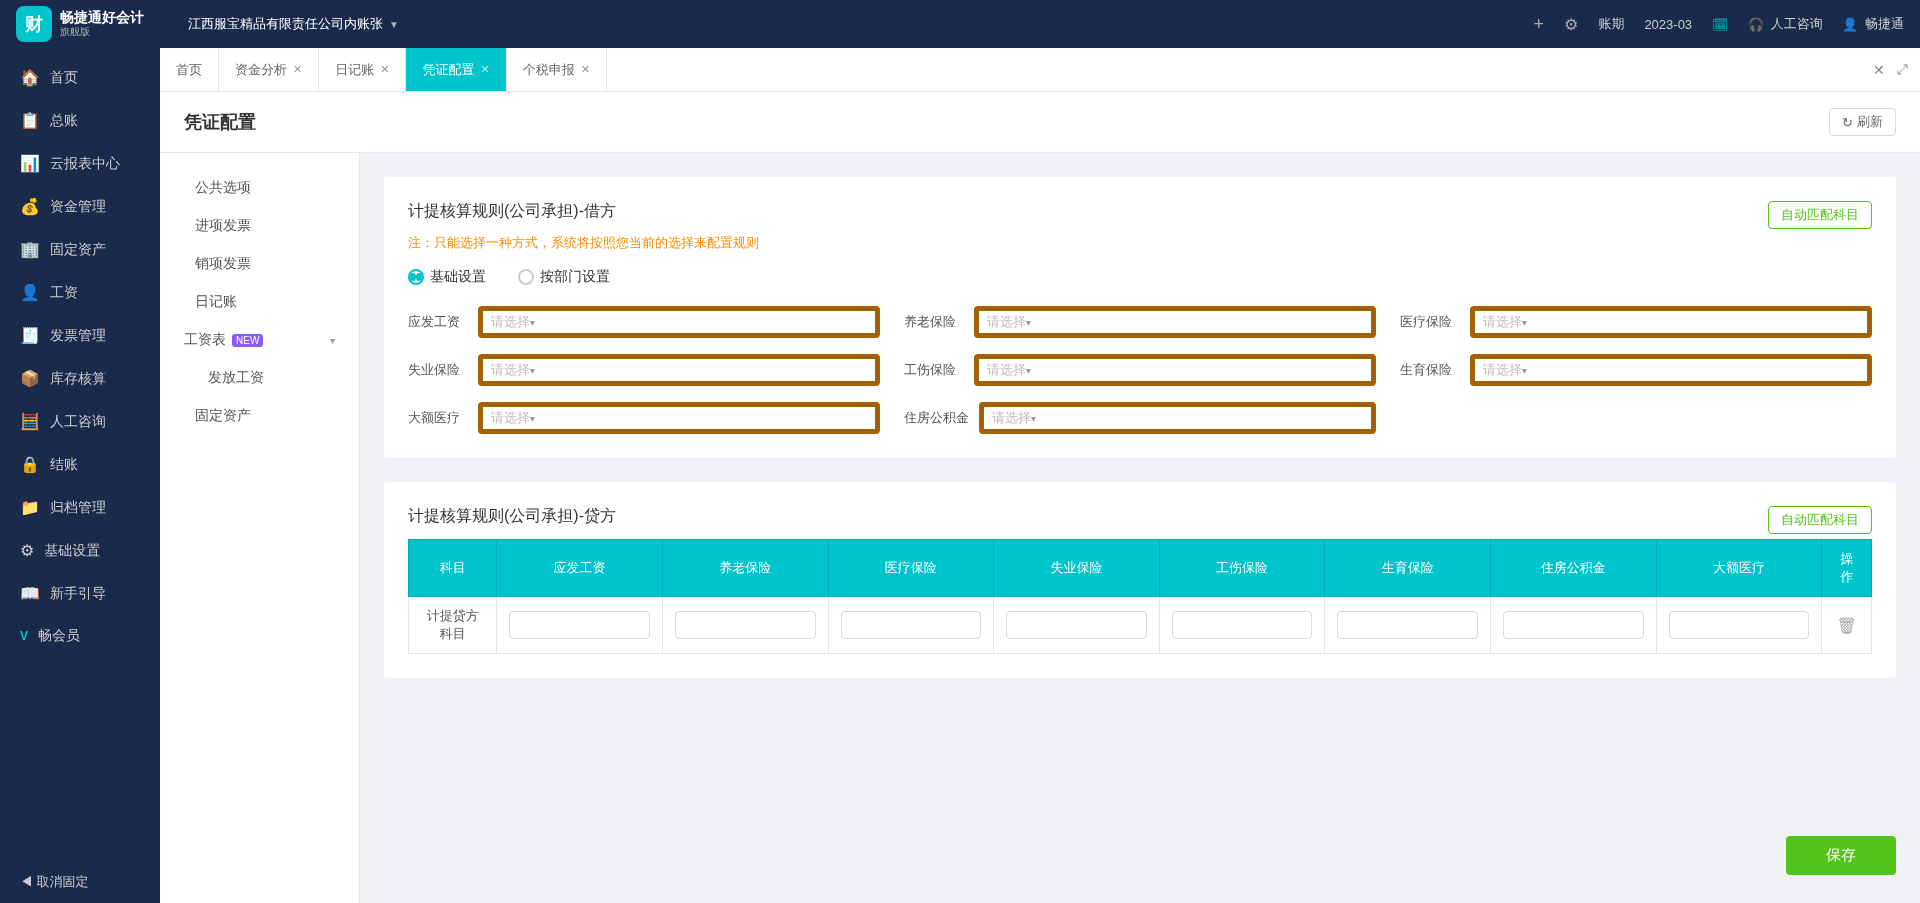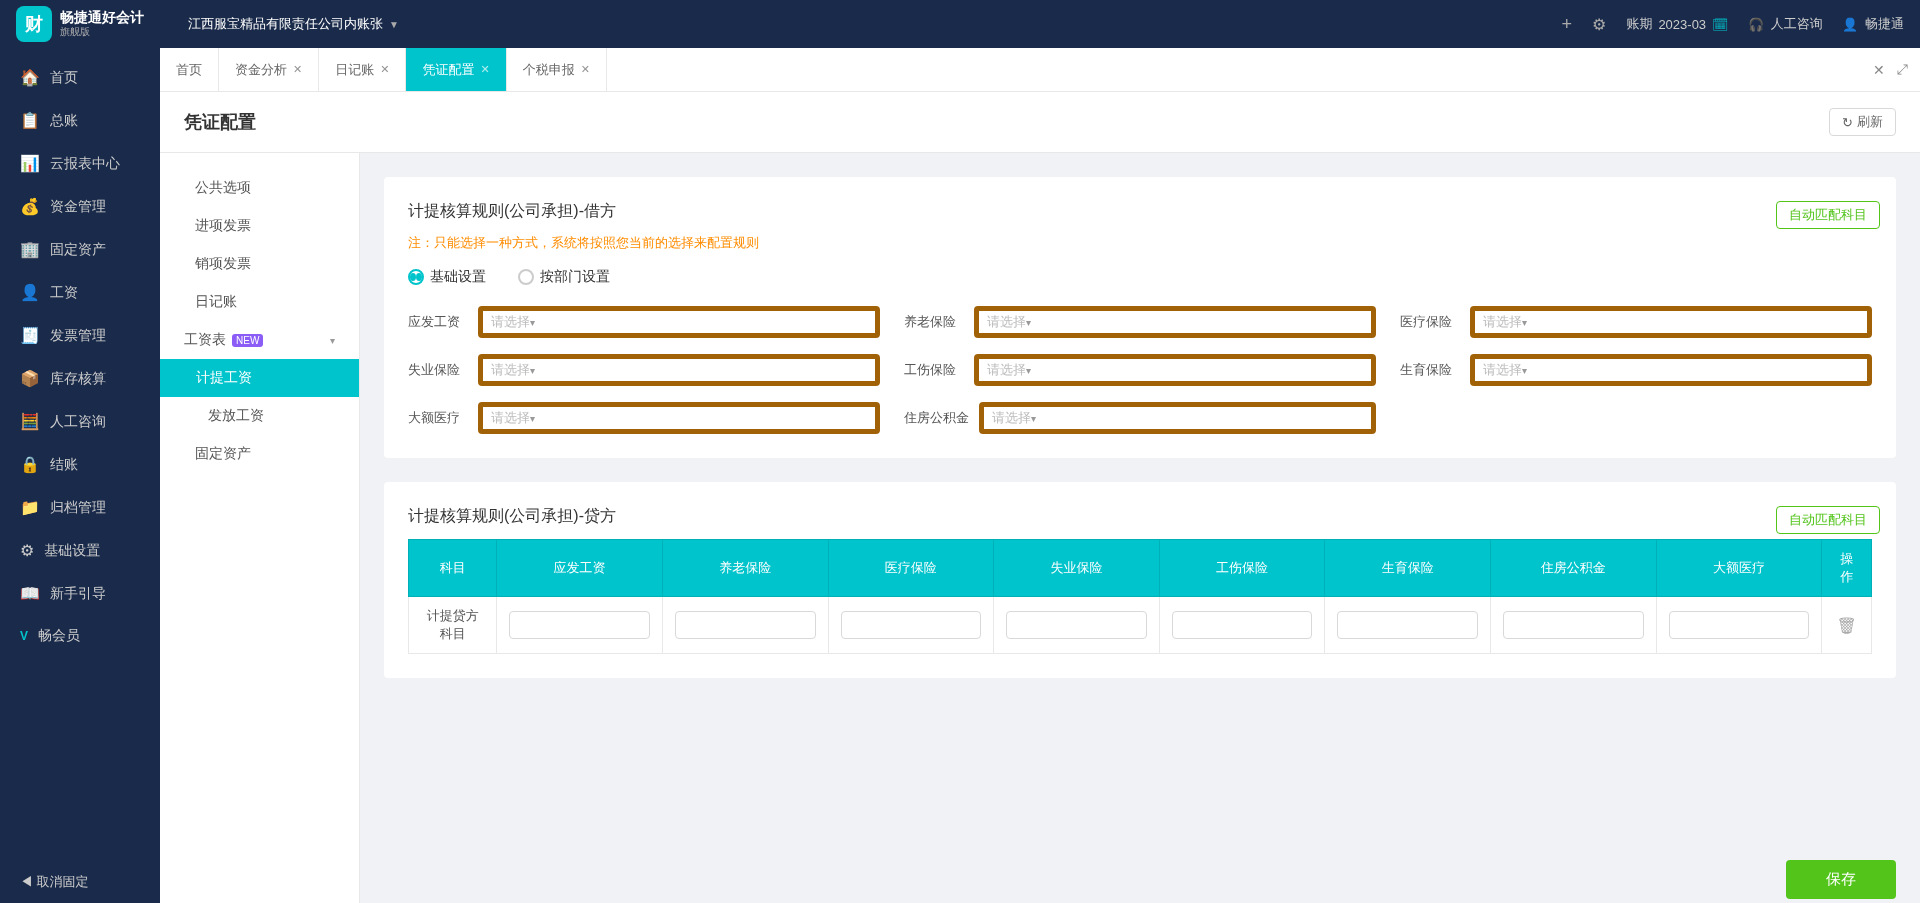--- a/index.html
+++ b/index.html
@@ -35,21 +35,21 @@
       padding: 0 12px;
     }
     .company-selector .chevron { color: #aaa; font-size: 10px; }
     .top-bar-actions {
       margin-left: auto;
       display: flex; align-items: center; gap: 20px;
       color: white; font-size: 13px;
     }
     .top-bar-add { color: #aaa; cursor: pointer; font-size: 18px; }
     .top-bar-settings { color: #aaa; cursor: pointer; font-size: 16px; }
-    .accounting-period { display: flex; align-items: center; gap: 6px; color: #ccc; font-size: 13px; }
+    .accounting-period { display: flex; align-items: center; gap: 20px; color: #ccc; font-size: 13px; }
     .period-calendar { color: #00c4cc; cursor: pointer; }
     .user-support { display: flex; align-items: center; gap: 6px; color: #ccc; cursor: pointer; }
     .user-name { color: #ccc; cursor: pointer; }
 
     
     .main-layout {
       display: flex;
       flex: 1;
       overflow: hidden;
     }
@@ -281,21 +281,21 @@
       display: flex;
       align-items: center;
       cursor: pointer;
     }
     .form-select .chevron { color: #999; font-size: 10px; }
 
     
     .auto-match-btn {
       position: absolute;
       top: 24px;
-      right: 16px;
+      right: 24px;
       border: 1px solid #52c41a;
       color: #52c41a;
       background: white;
       padding: 4px 12px;
       font-size: 13px;
       border-radius: 4px;
       cursor: pointer;
     }
 
     
@@ -327,21 +327,21 @@
       height: 28px;
       border: 1px solid #d9d9d9;
       border-radius: 4px;
       text-align: center;
       font-size: 13px;
     }
 
     
     .save-area {
       position: fixed;
-      bottom: 4px;
+      bottom: 28px;
       right: 24px;
       text-decoration: underline;
     }
     .save-btn {
       background: #52c41a;
       color: white;
       border: none;
       padding: 10px 40px;
       font-size: 15px;
       border-radius: 4px;
@@ -505,23 +505,20 @@
           </div>
           <div class="left-nav-item">
             <span>日记账</span>
           </div>
           <div class="left-nav-group">
             <div style="display:flex;align-items:center;gap:6px;">
               <span>工资表</span>
               <span class="new-badge" style="background:#8b5cf6;color:white;font-size:10px;padding:1px 4px;border-radius:3px;">NEW</span>
             </div>
             <span class="chevron">▾</span>
-          </div>
-          <div class="left-nav-sub left-nav-item active" style="padding-left:36px;">
-            <span>计提工资</span>
           </div>
           <div class="left-nav-sub" style="padding:10px 24px 10px 48px;font-size:14px;color:#555;cursor:pointer;">
             <span>发放工资</span>
           </div>
           <div class="left-nav-item">
             <span>固定资产</span>
           </div>
         </div>
 
         <div class="right-content">

